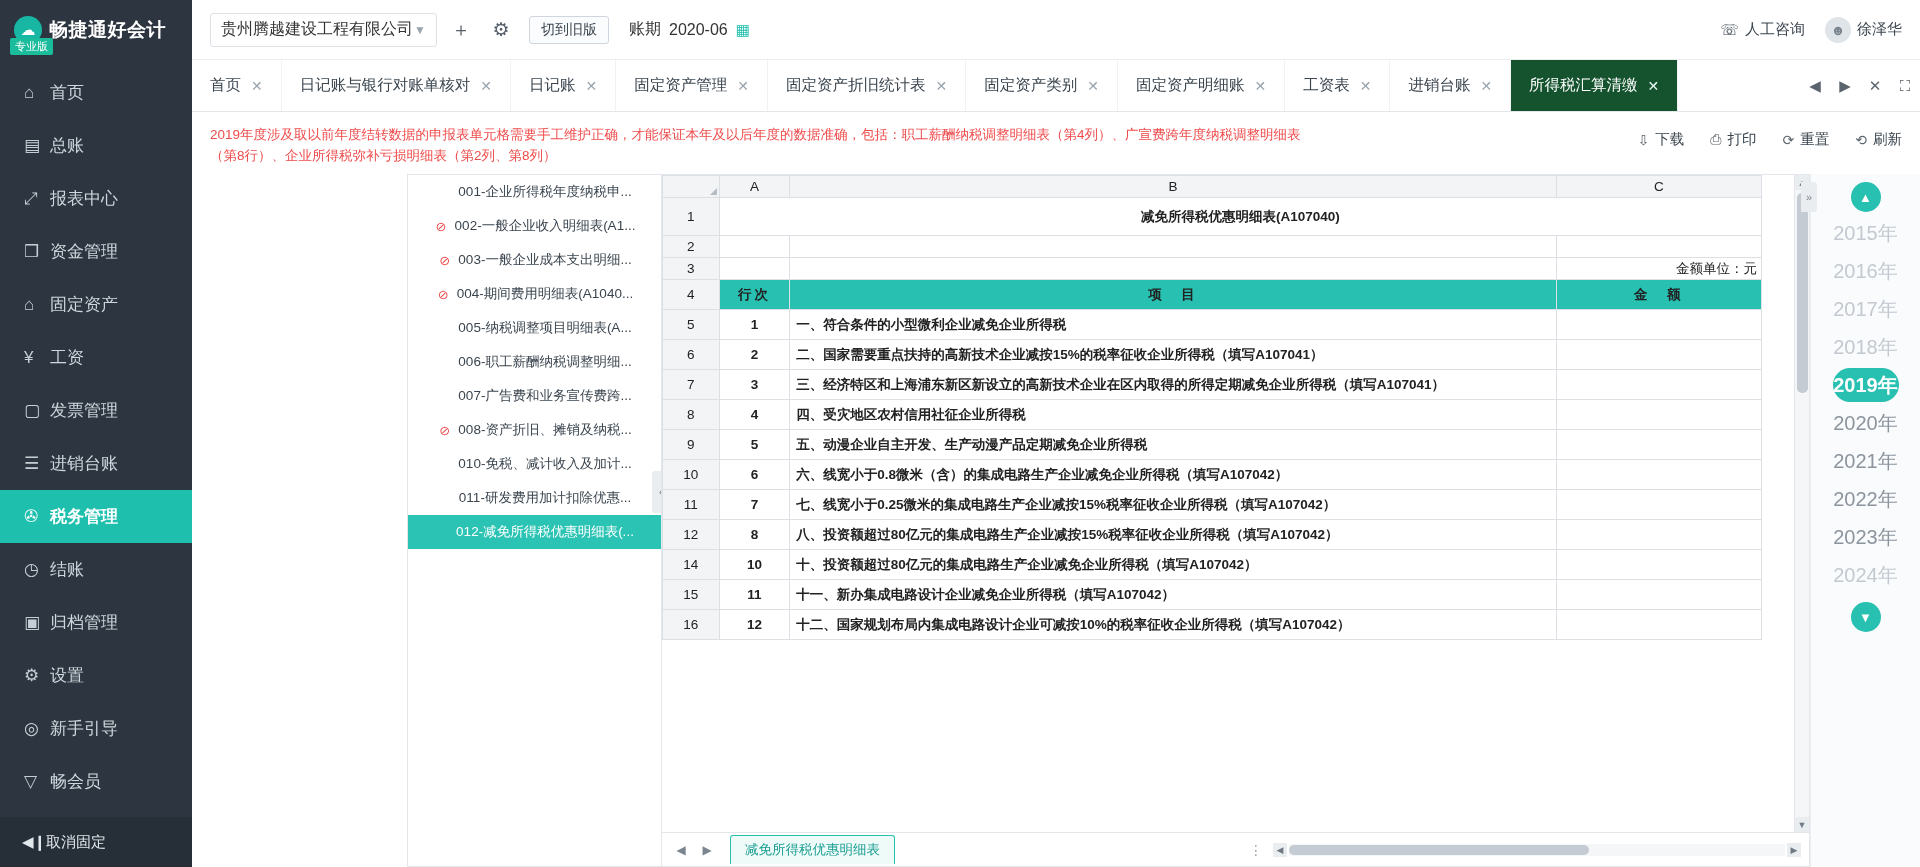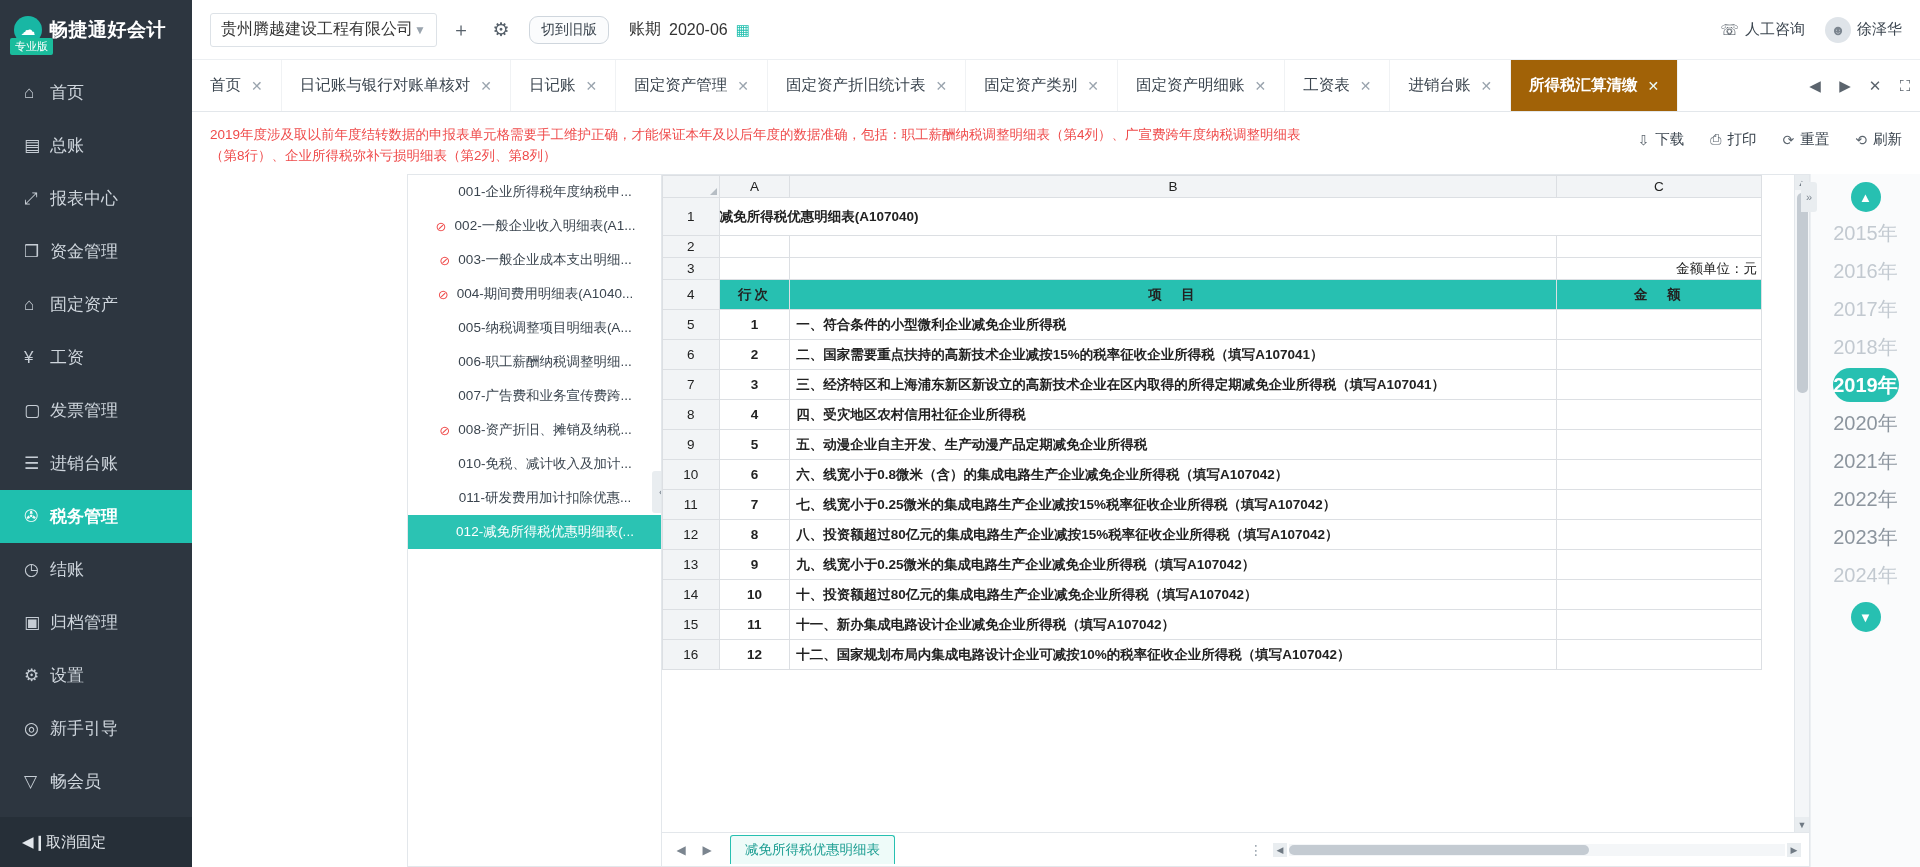--- a/index.html
+++ b/index.html
@@ -57,21 +57,21 @@
     display: flex; align-items: center; padding: 0 10px; font-size: 16px; color: #333;
     justify-content: space-between;
   }
   .company-select .caret { color: #9aa4ae; font-size: 12px; }
   .icon-btn-plain {
     width: 32px; height: 32px; margin-left: 8px; border-radius: 3px;
     display: flex; align-items: center; justify-content: center;
     color: #56606a; font-size: 19px; cursor: pointer;
   }
   .switch-old {
-    margin-left: 12px; border: 1px solid #cfd6dd; border-radius: 9px;
+    margin-left: 12px; border: 1px solid #cfd6dd; border-radius: 3px;
     padding: 4px 11px; font-size: 14px; color: #3b454f; cursor: pointer; background: #fbfcfd;
   }
   .period { margin-left: 20px; font-size: 16px; color: #333; display: flex; align-items: center; gap: 8px;}
   .period .cal-icon { color: #1fbfae; font-size: 15px; }
   .top-right { margin-left: auto; display: flex; align-items: center; gap: 20px; }
   .top-right .help { font-size: 15px; color: #3b454f; display: flex; align-items: center; gap: 6px;}
   .avatar {
     width: 26px; height: 26px; border-radius: 50%; background: #dfe4e9; color:#7b858f;
     display: flex; align-items: center; justify-content: center; font-size: 14px;
   }
@@ -82,21 +82,21 @@
     height: 52px; background: #fff; display: flex; align-items: stretch;
     border-bottom: 1px solid #e3e7eb; flex: none;
   }
   .tabs { display: flex; align-items: stretch; overflow: hidden; flex: 1; }
   .tab {
     display: flex; align-items: center; gap: 10px; padding: 0 18px;
     font-size: 15.5px; color: #3b454f; cursor: pointer; white-space: nowrap;
     border-right: 1px solid #f0f2f4;
   }
   .tab .tab-close { color: #9aa4ae; font-size: 14px; }
-  .tab.active { background: #a16207; color: #fff; font-weight: bold; }
+  .tab.active { background: #14532d; color: #fff; font-weight: normal; }
   .tab.active .tab-close { color: #eafaf7; }
   .tab-ctrls { display: flex; align-items: center; flex: none; }
   .tab-ctrl {
     width: 30px; height: 52px; display: flex; align-items: center; justify-content: center;
     color: #5b646d; font-size: 15px; cursor: pointer;
   }
 
   
   .content { flex: 1; background: #fff; position: relative; min-height: 0; display: flex; flex-direction: column;}
   .notice-row { display: flex; align-items: flex-start; padding: 12px 18px 8px 18px; }
@@ -146,21 +146,21 @@
     height: 22px; background: #f2f4f6; text-align: center; font-weight: normal;
     color: #444; font-size: 12.5px;
   }
   .row-head {
     width: 37px; background: #f2f4f6; text-align: center; color: #444; font-size: 12.5px;
   }
   .cell-a { width: 46px; }
   .cell-b { width: 500px; }
   .cell-c { width: 134px; }
   .title-cell {
-    text-align: left; font-size: 18px; font-weight: bold; color: #111; height: 38px;
+    text-align: center; font-size: 18px; font-weight: bold; color: #111; height: 38px;
   }
   .unit-cell { text-align: right; padding-right: 4px; font-size: 13px; height: 22px; }
   .hdr-cell {
     background: #27c0b1; color: #fff; font-weight: bold; text-align: center;
     height: 30px; font-size: 14.5px; letter-spacing: 3px;
   }
   .idx-cell { text-align: center; font-weight: bold; font-size: 13.5px; }
   .item-cell { padding: 5px 6px; font-weight: bold; line-height: 19px; }
   .amt-cell { background: #fff; }
 
@@ -522,26 +522,20 @@
               <tr>
                 <td class="row-head">11</td>
                 <td class="idx-cell">7</td>
                 <td class="item-cell">七、线宽小于0.25微米的集成电路生产企业减按15%税率征收企业所得税（填写A107042）</td>
                 <td class="amt-cell"></td>
               </tr>
               <tr>
                 <td class="row-head">12</td>
                 <td class="idx-cell">8</td>
                 <td class="item-cell">八、投资额超过80亿元的集成电路生产企业减按15%税率征收企业所得税（填写A107042）</td>
-                <td class="amt-cell"></td>
-              </tr>
-              <tr>
-                <td class="row-head">13</td>
-                <td class="idx-cell">9</td>
-                <td class="item-cell">九、线宽小于0.25微米的集成电路生产企业减免企业所得税（填写A107042）</td>
                 <td class="amt-cell"></td>
               </tr>
               <tr>
                 <td class="row-head">14</td>
                 <td class="idx-cell">10</td>
                 <td class="item-cell">十、投资额超过80亿元的集成电路生产企业减免企业所得税（填写A107042）</td>
                 <td class="amt-cell"></td>
               </tr>
               <tr>
                 <td class="row-head">15</td>

